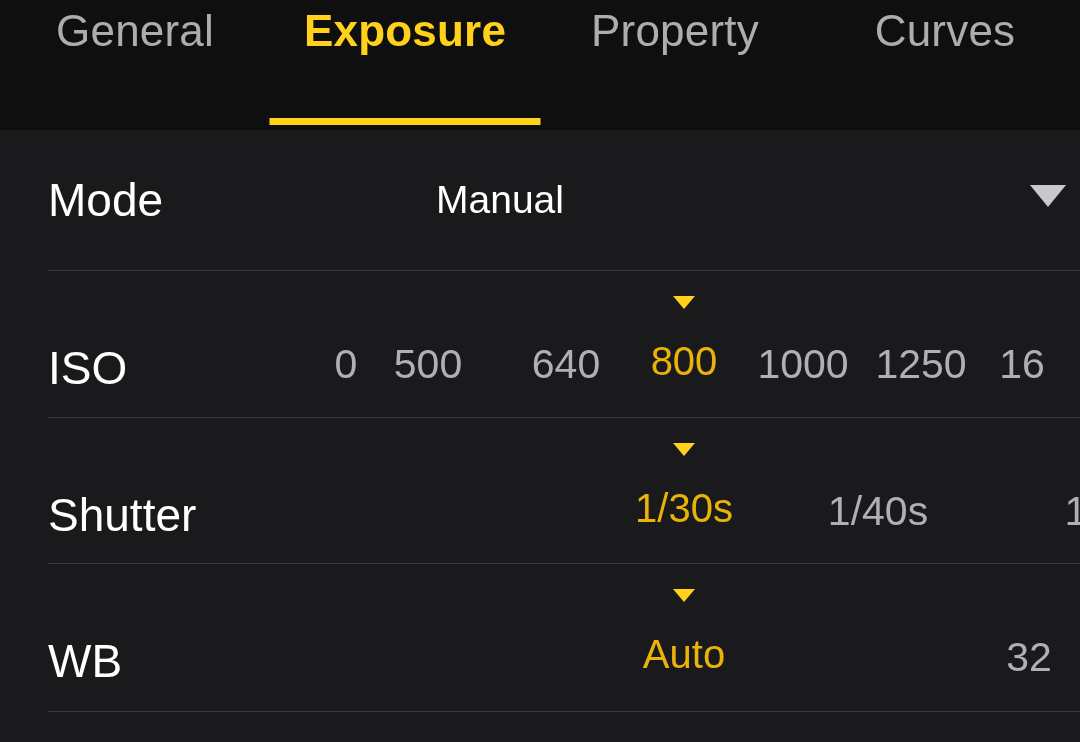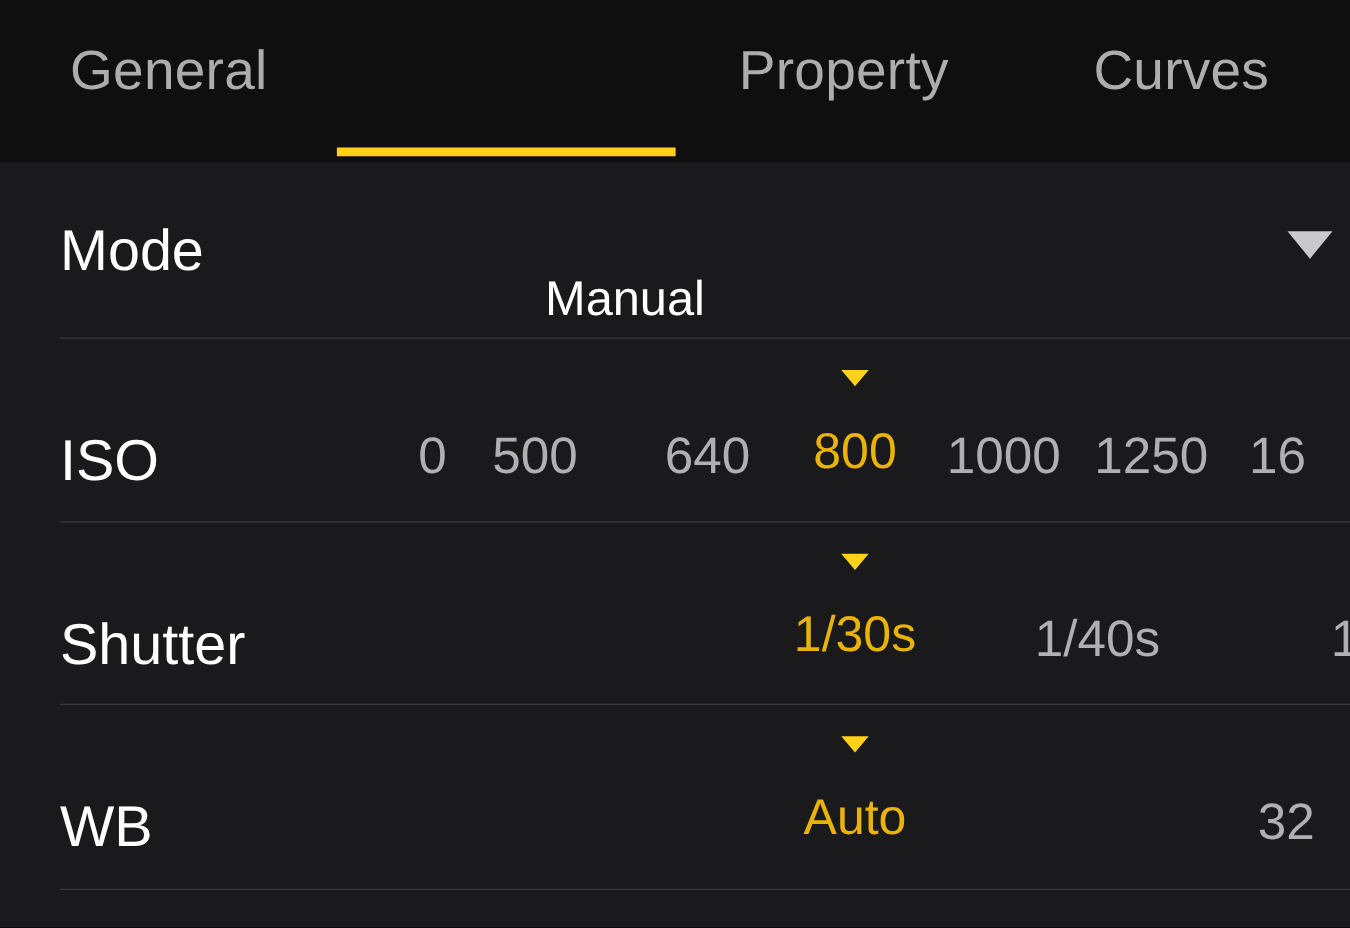--- a/index.html
+++ b/index.html
@@ -32,21 +32,20 @@
     align-items: flex-start;
   }
   .tab {
     position: relative;
     height: 130px;
     flex: 0 0 auto;
     display: flex;
     align-items: flex-start;
     justify-content: center;
     box-sizing: border-box;
-    padding-top: 26px;
     cursor: pointer;
   }
   .tab-label {
     font-size: 44px;
     line-height: 62px;
     letter-spacing: 0.2px;
     color: #adadae;
     white-space: nowrap;
   }
   .tab.active .tab-label {
@@ -124,21 +123,20 @@
     position: absolute;
     top: 46px;
     left: 0;
     width: 1000px;
     text-align: center;
     font-size: 39px;
     line-height: 48px;
     color: #ffffff;
     white-space: nowrap;
     cursor: pointer;
-    margin-top: 40px;
   }
   .mode-caret {
     position: absolute;
     top: 185px;
     left: 1030px;
     width: 0;
     height: 0;
     border-left: 18px solid transparent;
     border-right: 18px solid transparent;
     border-top: 22px solid #c9c9cc;
@@ -201,20 +199,21 @@
 <body>
 
 <div id="app">
 
   <div class="tabbar">
     <div class="tab tab-general">
       <span class="tab-label">General</span>
 
     </div>
     <div class="tab tab-exposure active">
+      <span class="tab-label">Exposure</span>
       <span class="tab-underline"></span>
     </div>
     <div class="tab tab-property">
       <span class="tab-label">Property</span>
 
     </div>
     <div class="tab tab-curves">
       <span class="tab-label">Curves</span>
 
     </div>

